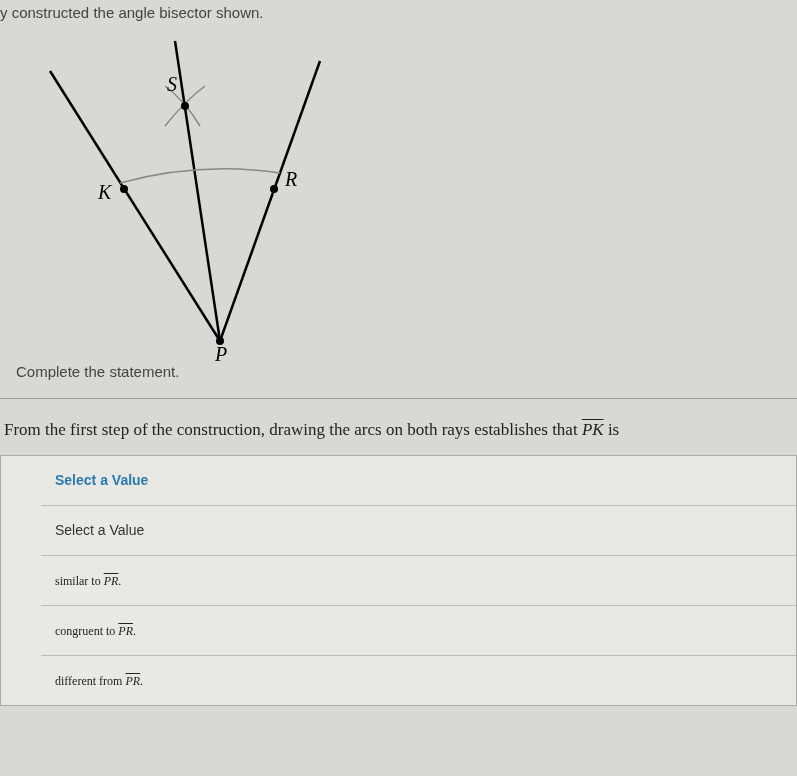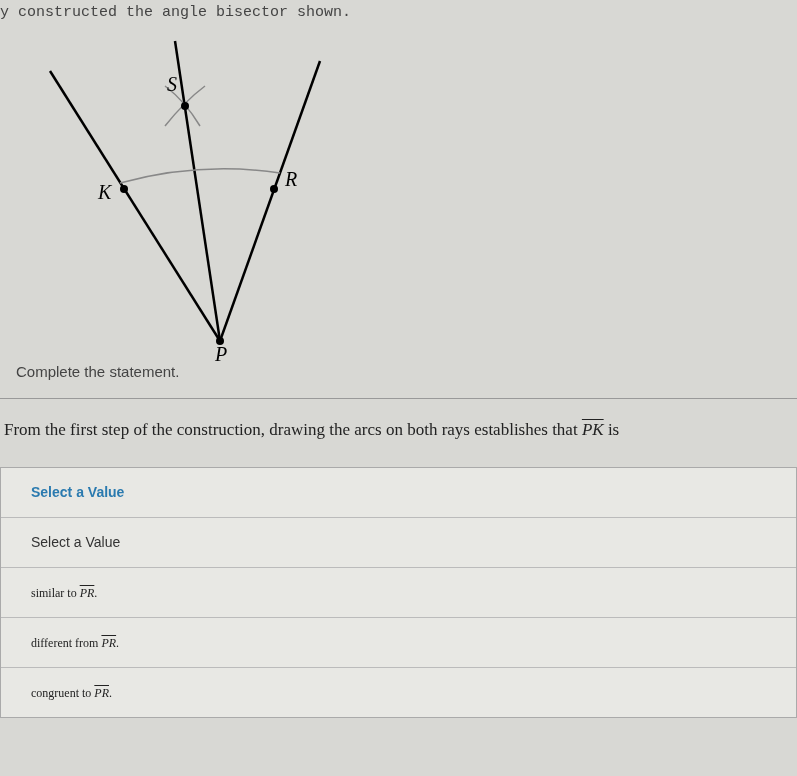--- a/index.html
+++ b/index.html
@@ -9,21 +9,21 @@
     }
     body {
       font-family: Georgia, 'Times New Roman', serif;
       background: #d8d8d4;
       width: 797px;
       height: 776px;
       overflow: hidden;
       position: relative;
     }
     .header-text {
-      font-family: Liberation Mono, monospace;
+      font-family: Liberation Sans, sans-serif;
       font-size: 15px;
       color: #444;
       padding: 4px 0 0 0;
     }
     .diagram-container {
       width: 350px;
       height: 330px;
       margin: 10px 0 0 20px;
       position: relative;
     }
@@ -35,34 +35,35 @@
     }
     .hr-line {
       border: none;
       border-top: 1px solid #999;
       margin: 8px 0;
     }
     .question-text {
       font-family: Georgia, serif;
       font-size: 17px;
       color: #222;
-      padding: 10px 4px 24px 4px;
+      padding: 10px 4px 12px 4px;
       line-height: 1.5;
     }
     .overline {
       text-decoration: overline;
     }
     .options-container {
       border: 1px solid #aaa;
       background: #e8e8e4;
     }
     .option-row {
       border-bottom: 1px solid #bbb;
-      padding: 16px 30px;
+      padding: 16px 14px;
       font-size: 15px;
+      margin-left: 40px;
     }
     .option-row:last-child {
       border-bottom: none;
     }
     .select-value {
       color: #2a7aaf;
       font-family: Arial, sans-serif;
       font-weight: bold;
       font-size: 14px;
     }
@@ -126,18 +127,18 @@
   <div class="option-row">
     <span class="select-value">Select a Value</span>
   </div>
   <div class="option-row">
     <span class="option-label">Select a Value</span>
   </div>
   <div class="option-row">
     <span class="option-serif">similar to <span class="overline italic-math">PR</span>.</span>
   </div>
   <div class="option-row">
-    <span class="option-serif">different from <span class="overline italic-math">PR</span>.</span>
+    <span class="option-serif">congruent to <span class="overline italic-math">PR</span>.</span>
   </div>
   <div class="option-row">
-    <span class="option-serif">congruent to <span class="overline italic-math">PR</span>.</span>
+    <span class="option-serif">different from <span class="overline italic-math">PR</span>.</span>
   </div>
 </div>
 
 </body></html>

